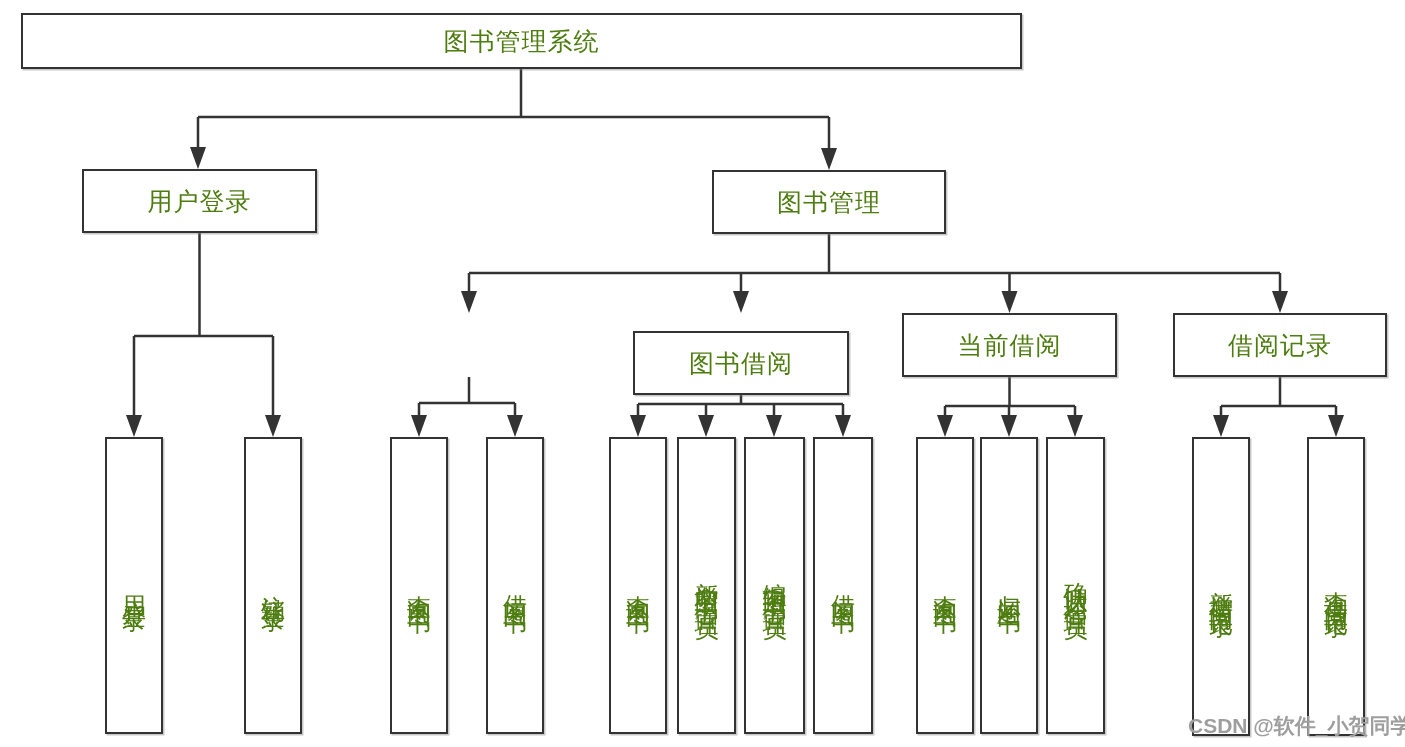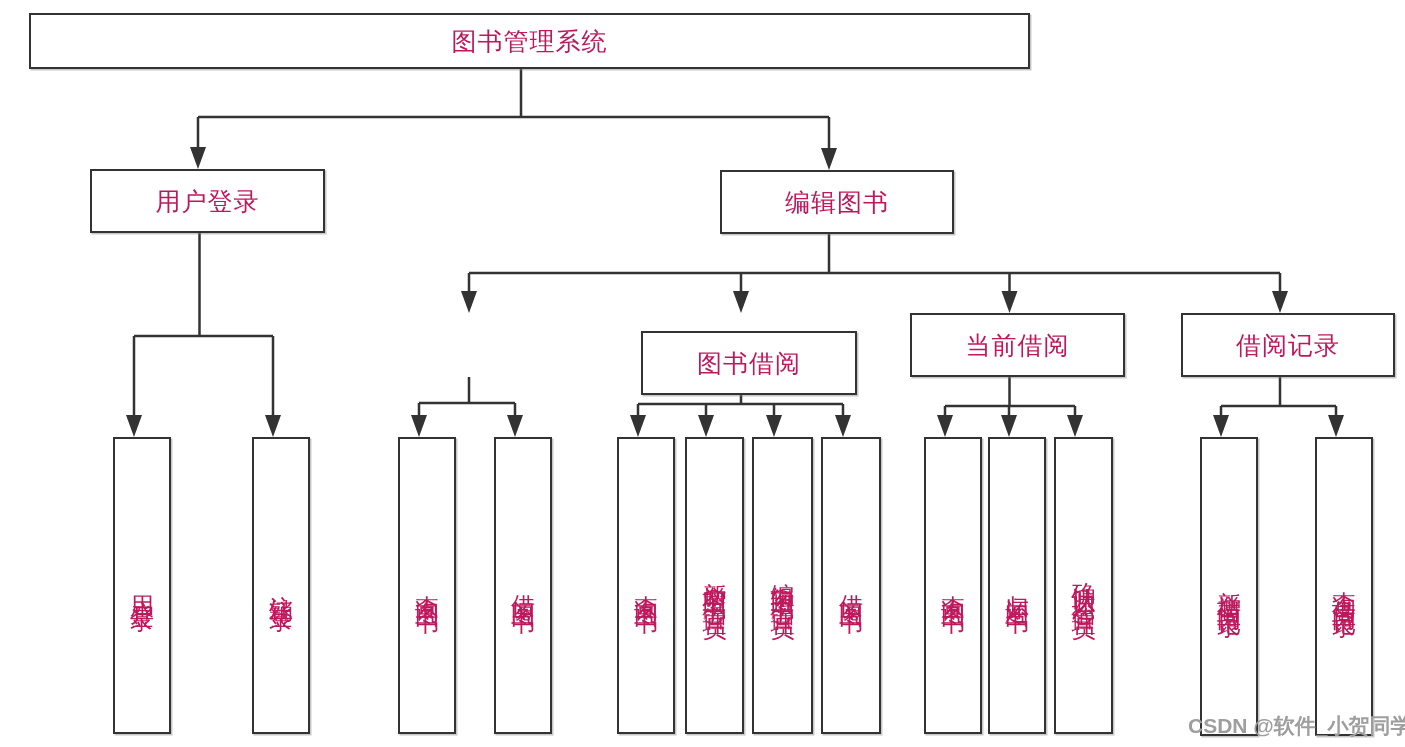--- a/index.html
+++ b/index.html
@@ -14,24 +14,23 @@
   #wires { position: absolute; left: 0; top: 0; z-index: 1; }
   .node {
     position: absolute;
     box-sizing: border-box;
     background: #ffffff;
     border: 2.5px solid #333333;
     box-shadow: 1.5px 1.5px 0 rgba(130,130,130,0.45);
     display: flex;
     align-items: center;
     justify-content: center;
-    color: #be185d;
+    color: #4d7c0f;
     z-index: 2;
     text-align: left;
-    margin-left: 8px;
   }
   .node.h {
     font-size: 25px;
     letter-spacing: 1px;
     white-space: nowrap;
   }
   .node.v {
     writing-mode: vertical-rl;
     text-orientation: mixed;
     font-size: 24px;
@@ -111,21 +110,21 @@
       <polygon points="1001,415 1017,415 1009,437"></polygon>
       <polygon points="1067,415 1083,415 1075,437"></polygon>
       <polygon points="1213,415 1229,415 1221,437"></polygon>
       <polygon points="1328,415 1344,415 1336,437"></polygon>
     </g>
   </svg>
 
   <div class="node h n-root">图书管理系统</div>
 
   <div class="node h n-ul">用户登录</div>
-  <div class="node h n-bm">编辑图书</div>
+  <div class="node h n-bm">图书管理</div>
 
   <div class="node h n-bb">图书借阅</div>
   <div class="node h n-br">借阅记录</div>
   <div class="node h n-cb">当前借阅</div>
 
   <div class="node v n-ul-c0">用户登录</div>
   <div class="node v n-ul-c1">注销登录</div>
 
   <div class="node v n-nb-c0">查询图书</div>
   <div class="node v n-nb-c1">借阅图书</div>

